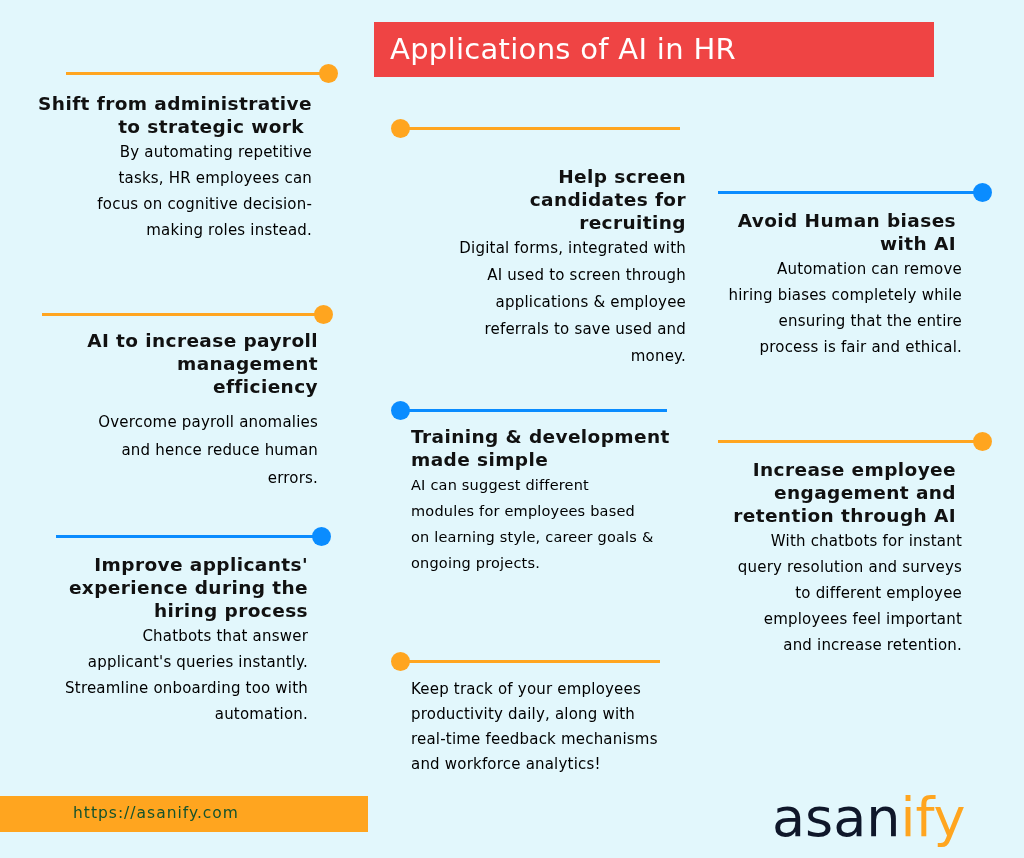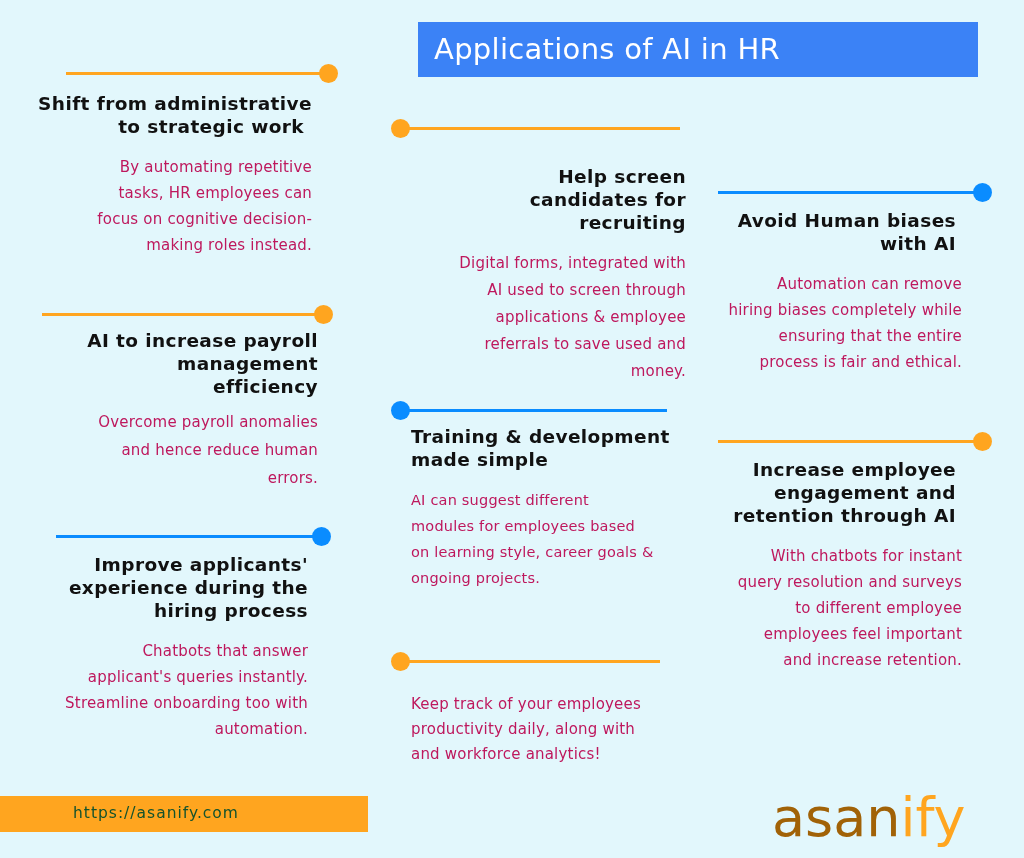--- a/index.html
+++ b/index.html
@@ -4,55 +4,54 @@
 <style>
   html, body { margin:0; padding:0; }
   body {
     width:1024px; height:858px; position:relative; overflow:hidden;
     background:#e2f7fc;
     font-family:"Liberation Sans", sans-serif;
     color:#1a1a1a;
   }
   .title-bar {
     position:absolute; left:374px; top:22px; width:560px; height:55px;
-    background:#3b82f6;
-    margin-left:44px;
+    background:#ef4444;
   }
   .title-bar span {
     position:absolute; left:16px; top:10px;
     font-family:"DejaVu Sans", sans-serif; font-weight:normal;
     font-size:29px; color:#ffffff; letter-spacing:0.3px;
   }
   .conn { position:absolute; height:3px; }
   .conn .line { position:absolute; top:0; height:3px; }
   .conn .dot { position:absolute; top:-8px; width:19px; height:19px; border-radius:50%; }
   .card { position:absolute; }
   .card h3 {
     margin:0; font-family:"DejaVu Sans", sans-serif; font-weight:bold;
     font-size:18.5px; line-height:23px; letter-spacing:0.4px; color:#111;
   }
   .card p {
-    margin:16px 0 0 0; font-family:"DejaVu Sans", sans-serif;
-    font-size:15px; line-height:26px; color:#be185d; letter-spacing:0.2px;
+    margin:1px 0 0 0; font-family:"DejaVu Sans", sans-serif;
+    font-size:15px; line-height:26px; color:#000000; letter-spacing:0.2px;
   }
   .right { text-align:right; }
   .left { text-align:left; }
   .url-bar {
     position:absolute; left:0; top:796px; width:368px; height:36px;
     background:#ffa51f;
   }
   .url-bar span {
     position:absolute; left:73px; top:8px; font-family:"DejaVu Sans", sans-serif;
     font-size:15.5px; color:#14532d; letter-spacing:1px;
   }
   .logo {
     position:absolute; left:772px; top:786px;
     font-family:"DejaVu Sans", sans-serif; font-size:54px; letter-spacing:0px;
   }
-  .logo .a { color:#a16207; }
+  .logo .a { color:#0f172a; }
   .logo .b { color:#ffa51f; }
 </style>
 </head>
 <body>
 
 <div class="title-bar">
   <span>Applications of AI in HR</span>
 </div>
 
 <div class="conn" style="left:66px;top:72px;width:270px;">
@@ -144,20 +143,21 @@
 </div>
 
 <div class="conn" style="left:391px;top:660px;width:270px;">
   <div class="dot" style="left:0;background:#ffa51f;"></div>
   <div class="line" style="left:10px;width:259px;background:#ffa51f;"></div>
 </div>
 <div class="card left" style="left:411px;top:676px;width:290px;">
   <p style="font-size:15px;line-height:25px;">
     <span style="display:block">Keep track of your employees</span>
     <span style="display:block">productivity daily, along with</span>
+    <span style="display:block">real-time feedback mechanisms</span>
     <span style="display:block">and workforce analytics!</span>
   </p>
 </div>
 
 <div class="conn" style="left:718px;top:191px;width:275px;">
   <div class="line" style="left:0;width:262px;background:#0a8cff;"></div>
   <div class="dot" style="left:255px;background:#0a8cff;"></div>
 </div>
 <div class="card right" style="left:690px;top:209px;width:272px;">
   <h3>

